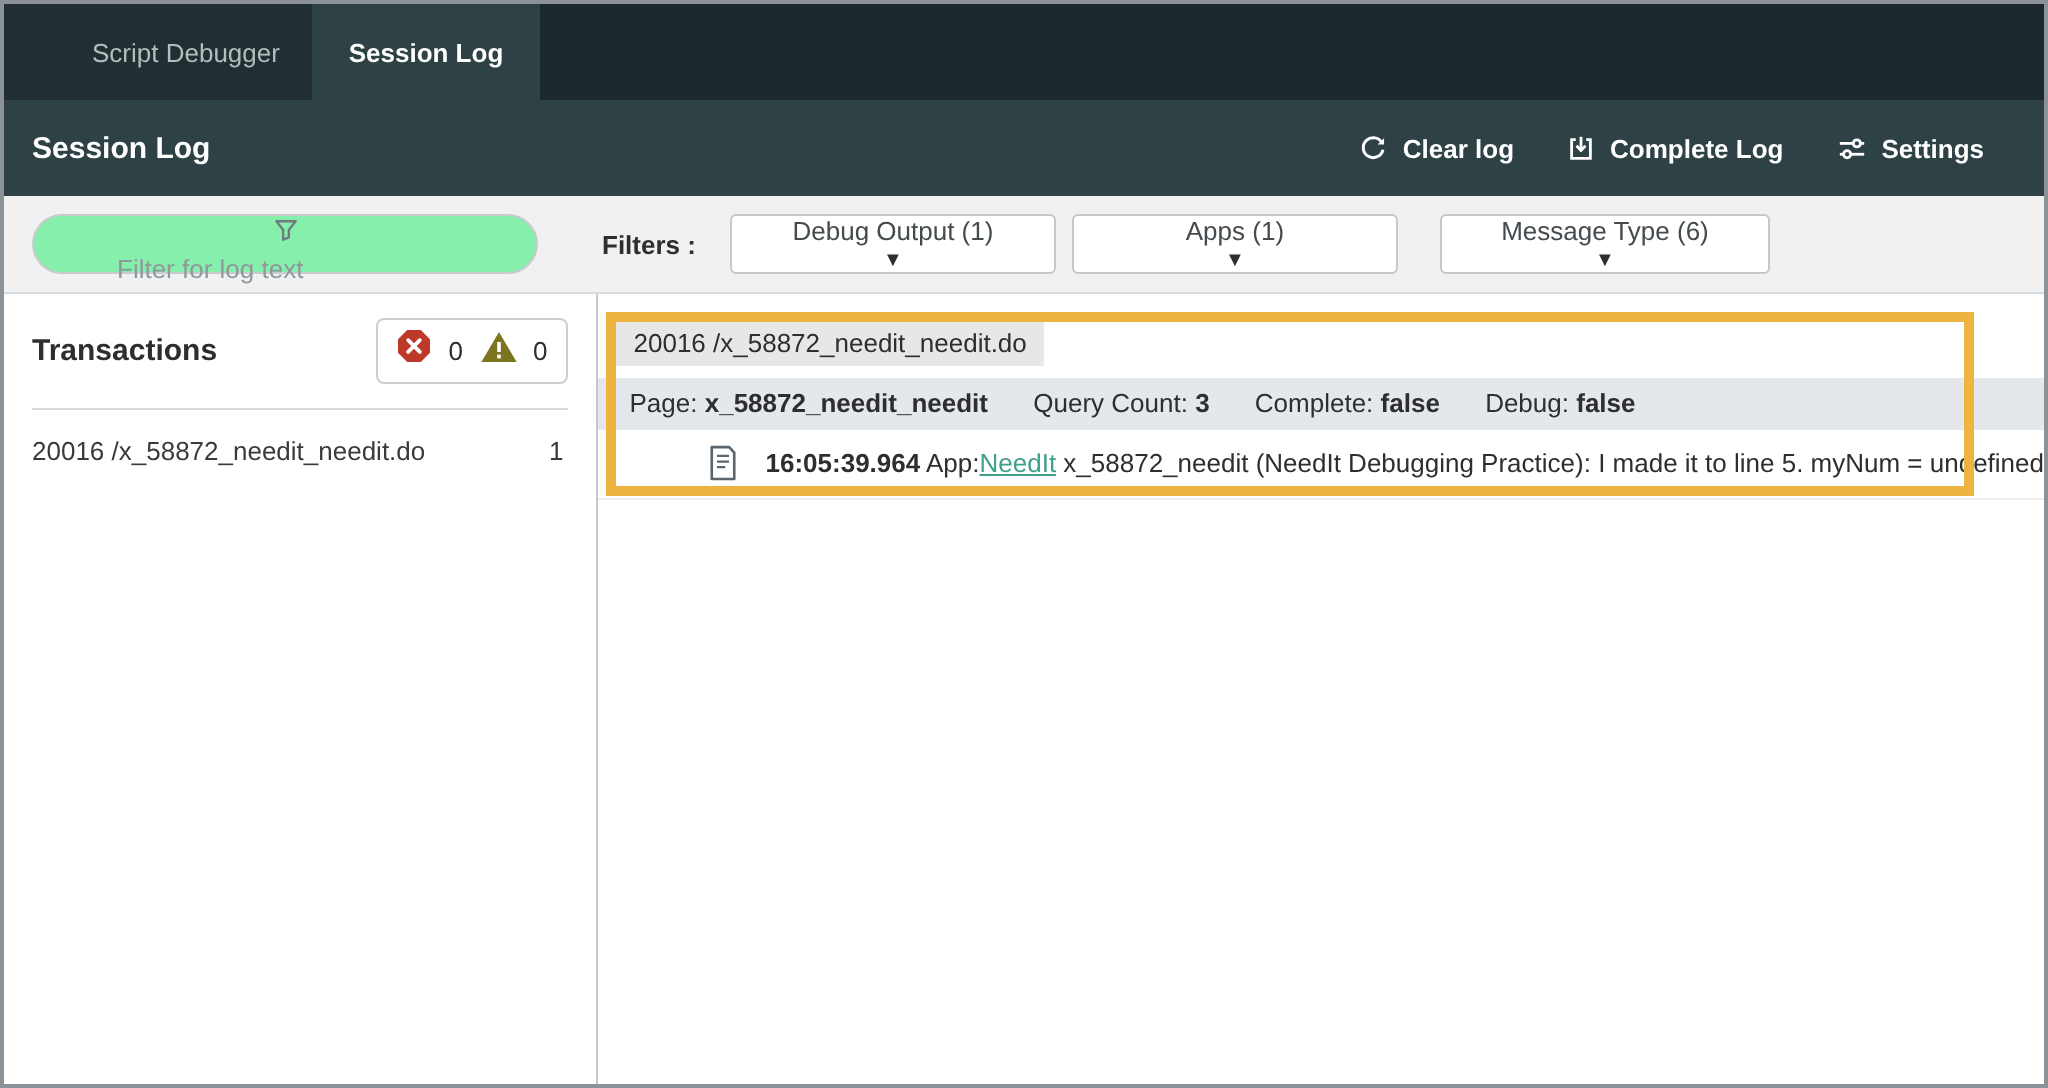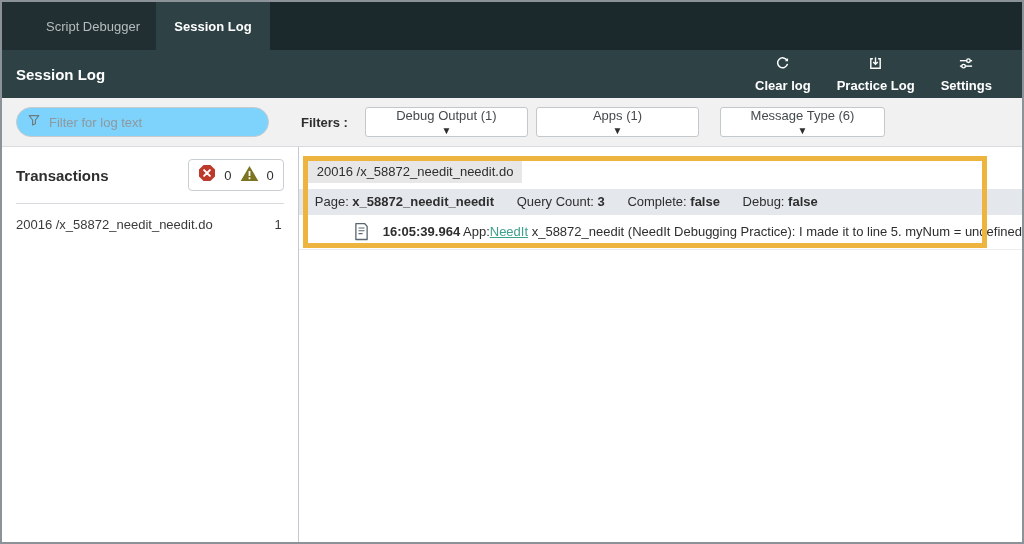--- a/index.html
+++ b/index.html
@@ -13,26 +13,26 @@
   .tabstrip { display:flex; height:48px; background:#1c292c; align-items:stretch; }
   .tabstrip .spacer { width:28px; background:#222f32; }
   .tab { display:flex; align-items:center; justify-content:center; font-size:13px; cursor:pointer; }
   .tab.inactive { width:126px; background:#222f32; color:#b4bdbd; }
   .tab.active { width:114px; background:#2e4246; color:#ffffff; font-weight:bold; }
 
   
   .header { height:48px; background:#2e4246; display:flex; align-items:center; padding:0 30px 0 14px; }
   .header .title { color:#ffffff; font-weight:bold; font-size:15px; }
   .header .actions { margin-left:auto; display:flex; align-items:center; gap:26px; }
-  .hbtn { display:flex; align-items:center; gap:7px; color:#ffffff; font-size:13px; font-weight:600; cursor:pointer; background:none; border:none; font-family:inherit;flex-direction:column; }
+  .hbtn { display:flex; align-items:center; gap:7px; color:#ffffff; font-size:13px; font-weight:600; cursor:pointer; background:none; border:none; font-family:inherit; }
   .hbtn svg { display:block; }
 
   
   .filterbar { height:49px; background:#f1f1f1; border-bottom:1px solid #d9dcde; display:flex; align-items:center; padding:0 14px; }
-  .searchpill { width:253px; height:30px; background:#7dd3fc; border:1px solid #c7cbce; border-radius:15px; display:flex; align-items:center; padding:0 10px; }
+  .searchpill { width:253px; height:30px; background:#86efac; border:1px solid #c7cbce; border-radius:15px; display:flex; align-items:center; padding:0 10px;flex-direction:column; }
   .searchpill input { border:none; outline:none; flex:1; font-size:13px; color:#2e2e2e; font-family:inherit; background:transparent; margin-left:8px; }
   .searchpill input::placeholder { color:#8f989d; }
   .filters-label { font-size:13px; font-weight:bold; color:#2e2e2e; margin-left:32px; }
   .dropdown { height:30px; background:#ffffff; border:1px solid #c3c8cc; border-radius:3px; display:flex; align-items:center; justify-content:space-between; padding:0 11px; font-size:13px; color:#444a4d; cursor:pointer;flex-direction:column; }
   .dd1 { width:163px; margin-left:17px; }
   .dd2 { width:163px; margin-left:8px; }
   .dd3 { width:165px; margin-left:21px; }
   .caret { font-size:10px; color:#2e2e2e; }
 
   
@@ -86,21 +86,21 @@
         <span>Clear log</span>
       </button>
       <button class="hbtn">
         <span>
           <svg width="15" height="15" viewBox="0 0 16 16" fill="none" stroke="#ffffff" stroke-width="1.5">
             <path d="M5.2 3H3v10h10V3h-2.2"></path>
             <path d="M8 1.5v7"></path>
             <path d="M5.6 6.3L8 8.8l2.4-2.5"></path>
           </svg>
         </span>
-        <span>Practice Log</span>
+        <span>Complete Log</span>
       </button>
       <button class="hbtn">
         <span>
           <svg width="16" height="15" viewBox="0 0 16 16" stroke="#ffffff" stroke-width="1.5">
             <line x1="1.5" y1="5" x2="14.5" y2="5"></line>
             <line x1="1.5" y1="10.8" x2="14.5" y2="10.8"></line>
             <circle cx="10.6" cy="5" r="1.9" fill="#2e4246"></circle>
             <circle cx="5.4" cy="10.8" r="1.9" fill="#2e4246"></circle>
           </svg>
         </span>

